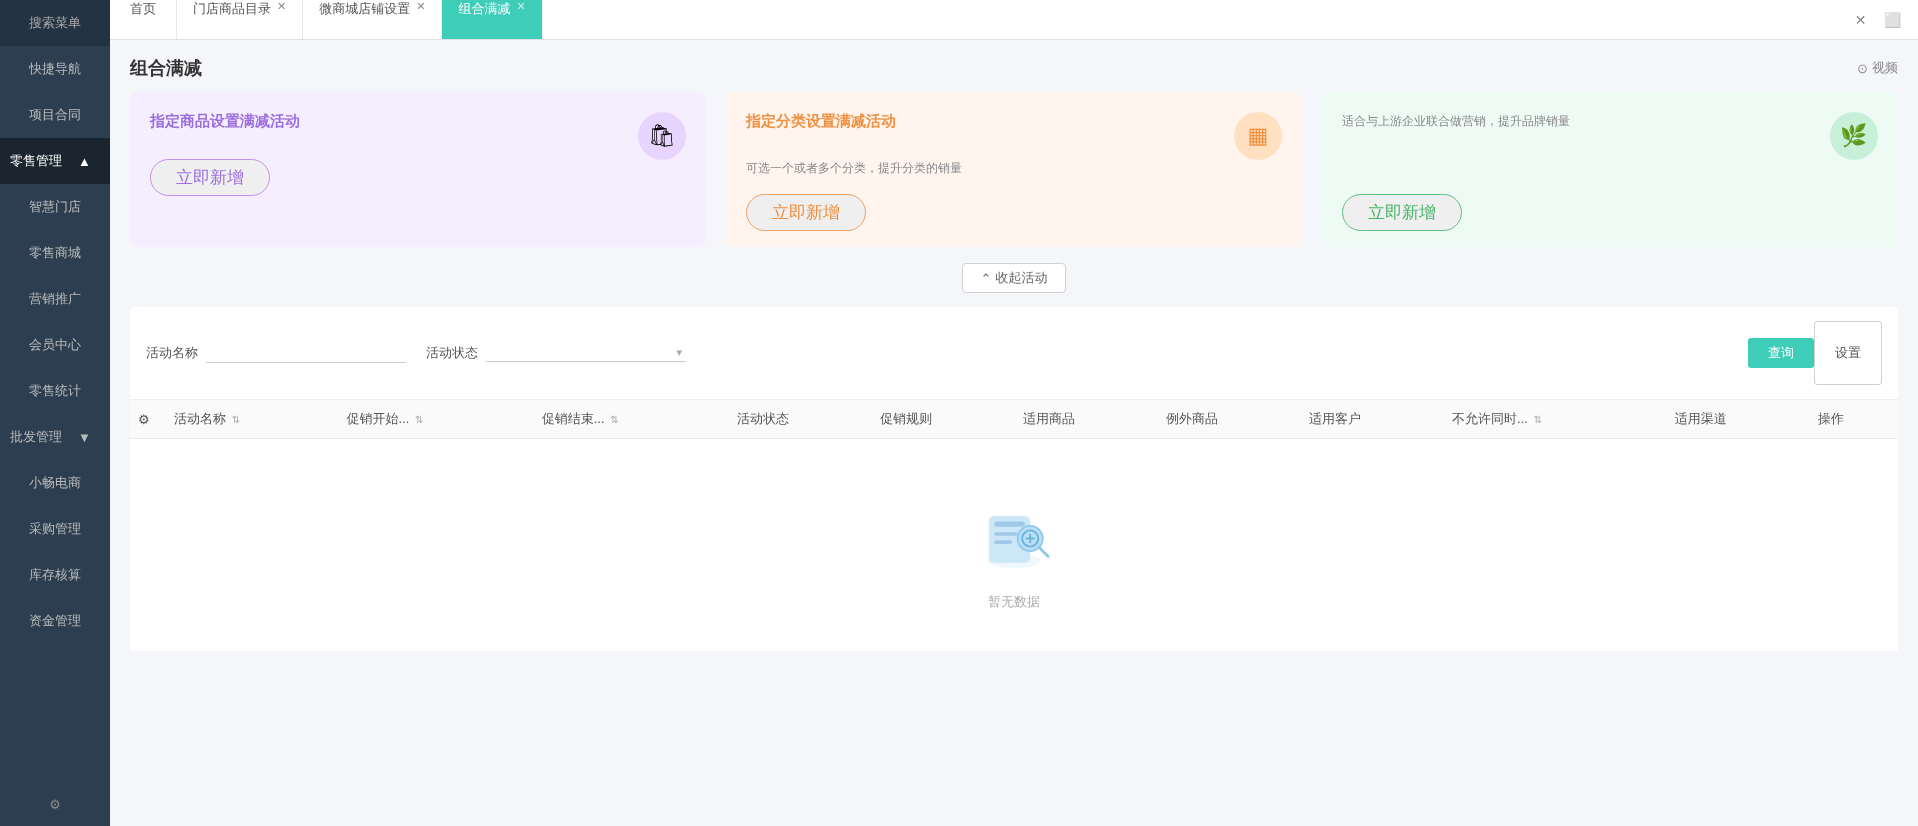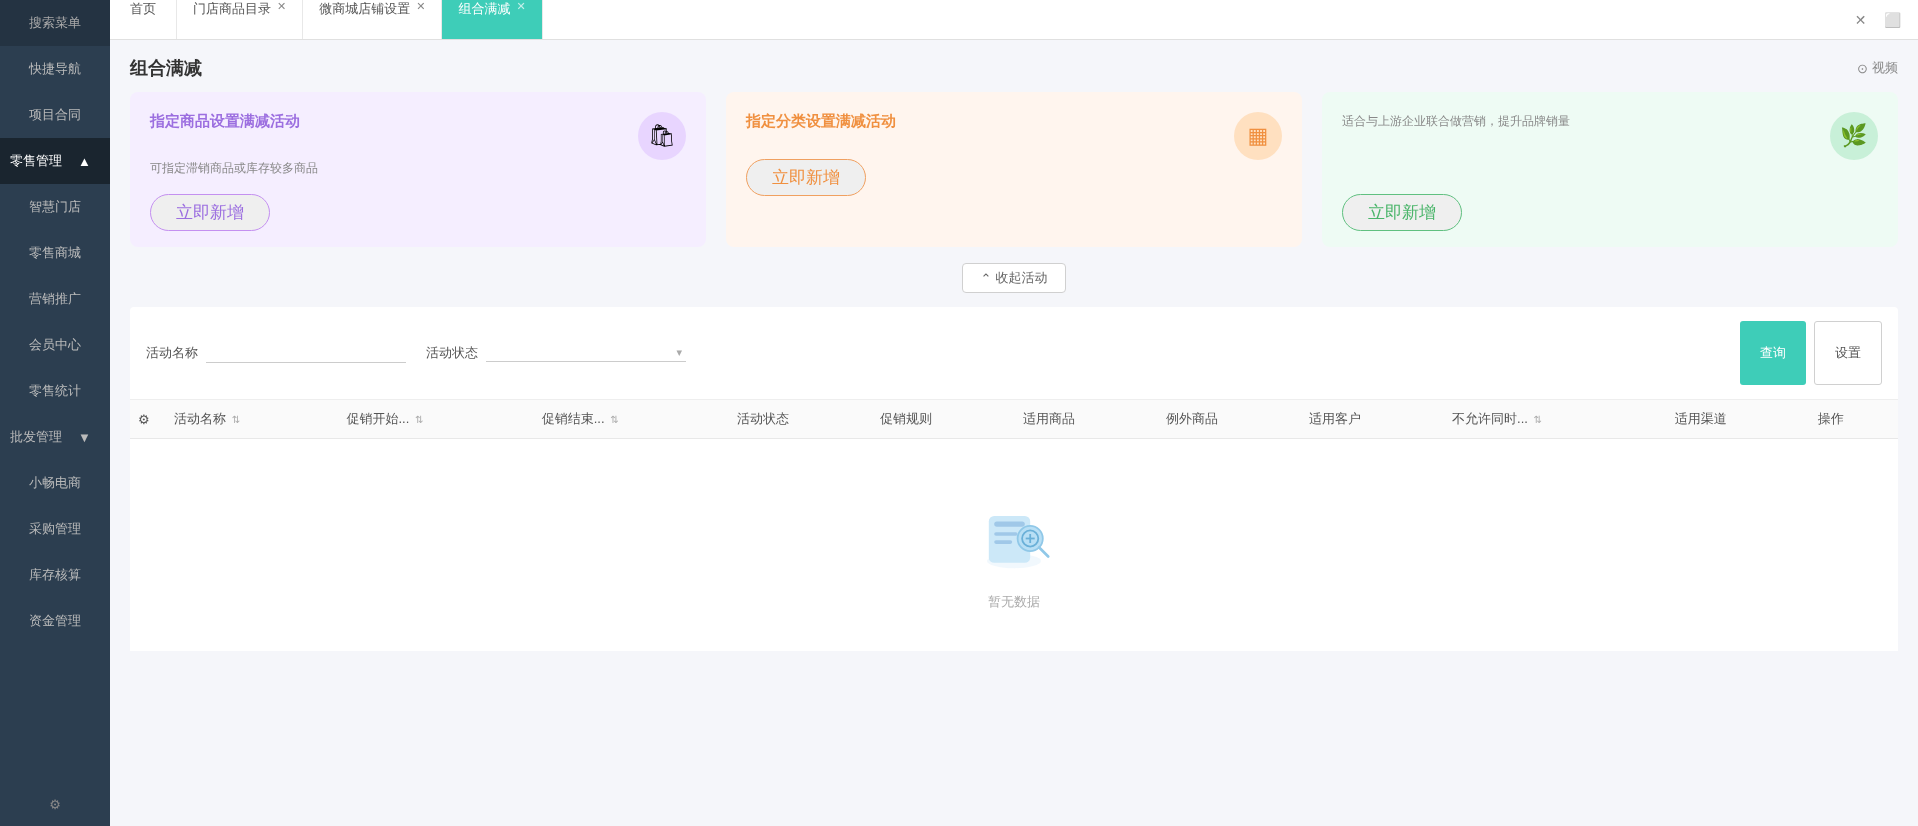--- a/index.html
+++ b/index.html
@@ -252,21 +252,22 @@
       padding: 2px 4px 2px 0;
       width: 200px;
       font-size: 13px;
       color: #aaa;
       cursor: pointer;
     }
     .filter-select-arrow { color: #aaa; font-size: 11px; }
     .filter-right {
       margin-left: auto;
       display: flex;
-      gap: 8px;
+      gap: 0;
+      align-items: center;
     }
     .btn-query {
       background: #3ecdb8;
       color: #fff;
       border: none;
       padding: 6px 20px;
       border-radius: 3px;
       cursor: pointer;
       font-size: 13px;
     }
@@ -389,27 +390,27 @@
         <span>⊙</span>
         <span>视频</span>
       </div>
     </div>
 
     <div class="cards-row">
 
       <div class="card card-purple">
         <div class="card-icon">🛍</div>
         <div class="card-title">指定商品设置满减活动</div>
-        <div class="card-desc">可指定滞销商品或库存较多商品</div>
         <button class="card-btn">立即新增</button>
       </div>
 
       <div class="card card-orange">
         <div class="card-icon" style="color:#f09040;">▦</div>
         <div class="card-title">指定分类设置满减活动</div>
+        <div class="card-desc">可选一个或者多个分类，提升分类的销量</div>
         <button class="card-btn">立即新增</button>
       </div>
 
       <div class="card card-green">
         <div class="card-icon">🌿</div>
         <div class="card-desc">适合与上游企业联合做营销，提升品牌销量</div>
         <button class="card-btn">立即新增</button>
       </div>
 
     </div>

